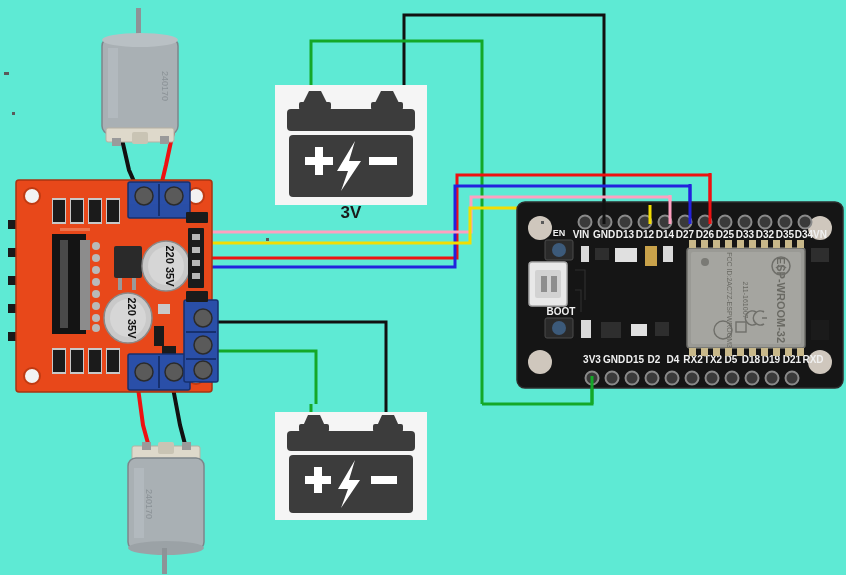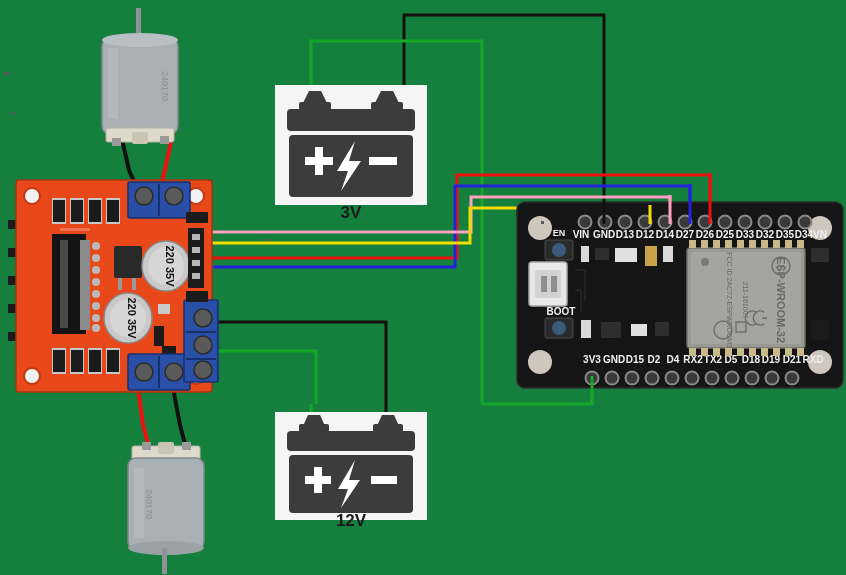--- a/index.html
+++ b/index.html
@@ -1,17 +1,17 @@
 <!DOCTYPE html>
 <html><head>
 <meta charset="utf-8">
 <style>
   html,body{margin:0;padding:0;background:#ffffff;}
   body{width:846px;height:575px;font-family:"Liberation Sans",sans-serif;overflow:hidden;}
-  #stage{position:relative;width:846px;height:575px;background:#15803d;}
+  #stage{position:relative;width:846px;height:575px;background:#5eead4;}
   .abs{position:absolute;}
   svg{display:block;}
   .batt-label{position:absolute;font-family:"Liberation Sans",sans-serif;font-weight:bold;font-size:17px;color:#1a1a1a;letter-spacing:0px;text-align:center;white-space:nowrap;}
   .speck{position:absolute;background:#5a5a5a;}
 </style>
 </head>
 <body>
 
 <div id="stage">
 
@@ -232,21 +232,20 @@
       <rect x="12" y="19" width="128" height="20" rx="4" fill="#3c3c3c"></rect>
       <rect x="14" y="43" width="124" height="58" rx="4" fill="#3c3c3c"></rect>
       <g fill="#ffffff">
         <rect x="30" y="64" width="26" height="8"></rect>
         <rect x="39" y="55" width="8" height="26"></rect>
       </g>
       <rect x="96" y="64" width="26" height="8" fill="#ffffff"></rect>
       <path d="M80 48 L63 77 L73 77 L66 96 L85 68 L74 68 Z" fill="#ffffff"></path>
     </svg>
   </div>
-  <div class="batt-label" style="left:275px;top:511px;width:152px;">12V</div>
 
   <div class="abs" style="left:515px;top:200px;">
     <svg width="330" height="190" viewBox="0 0 330 190">
 
       <rect x="2" y="2" width="326" height="186" rx="8" fill="#151515" stroke="#2c2c2c" stroke-width="1.5"></rect>
 
       <circle cx="25" cy="28" r="12" fill="#cfc7bd"></circle>
       <circle cx="305" cy="28" r="12" fill="#cfc7bd"></circle>
       <circle cx="25" cy="162" r="12" fill="#cfc7bd"></circle>
       <circle cx="305" cy="162" r="12" fill="#cfc7bd"></circle>

